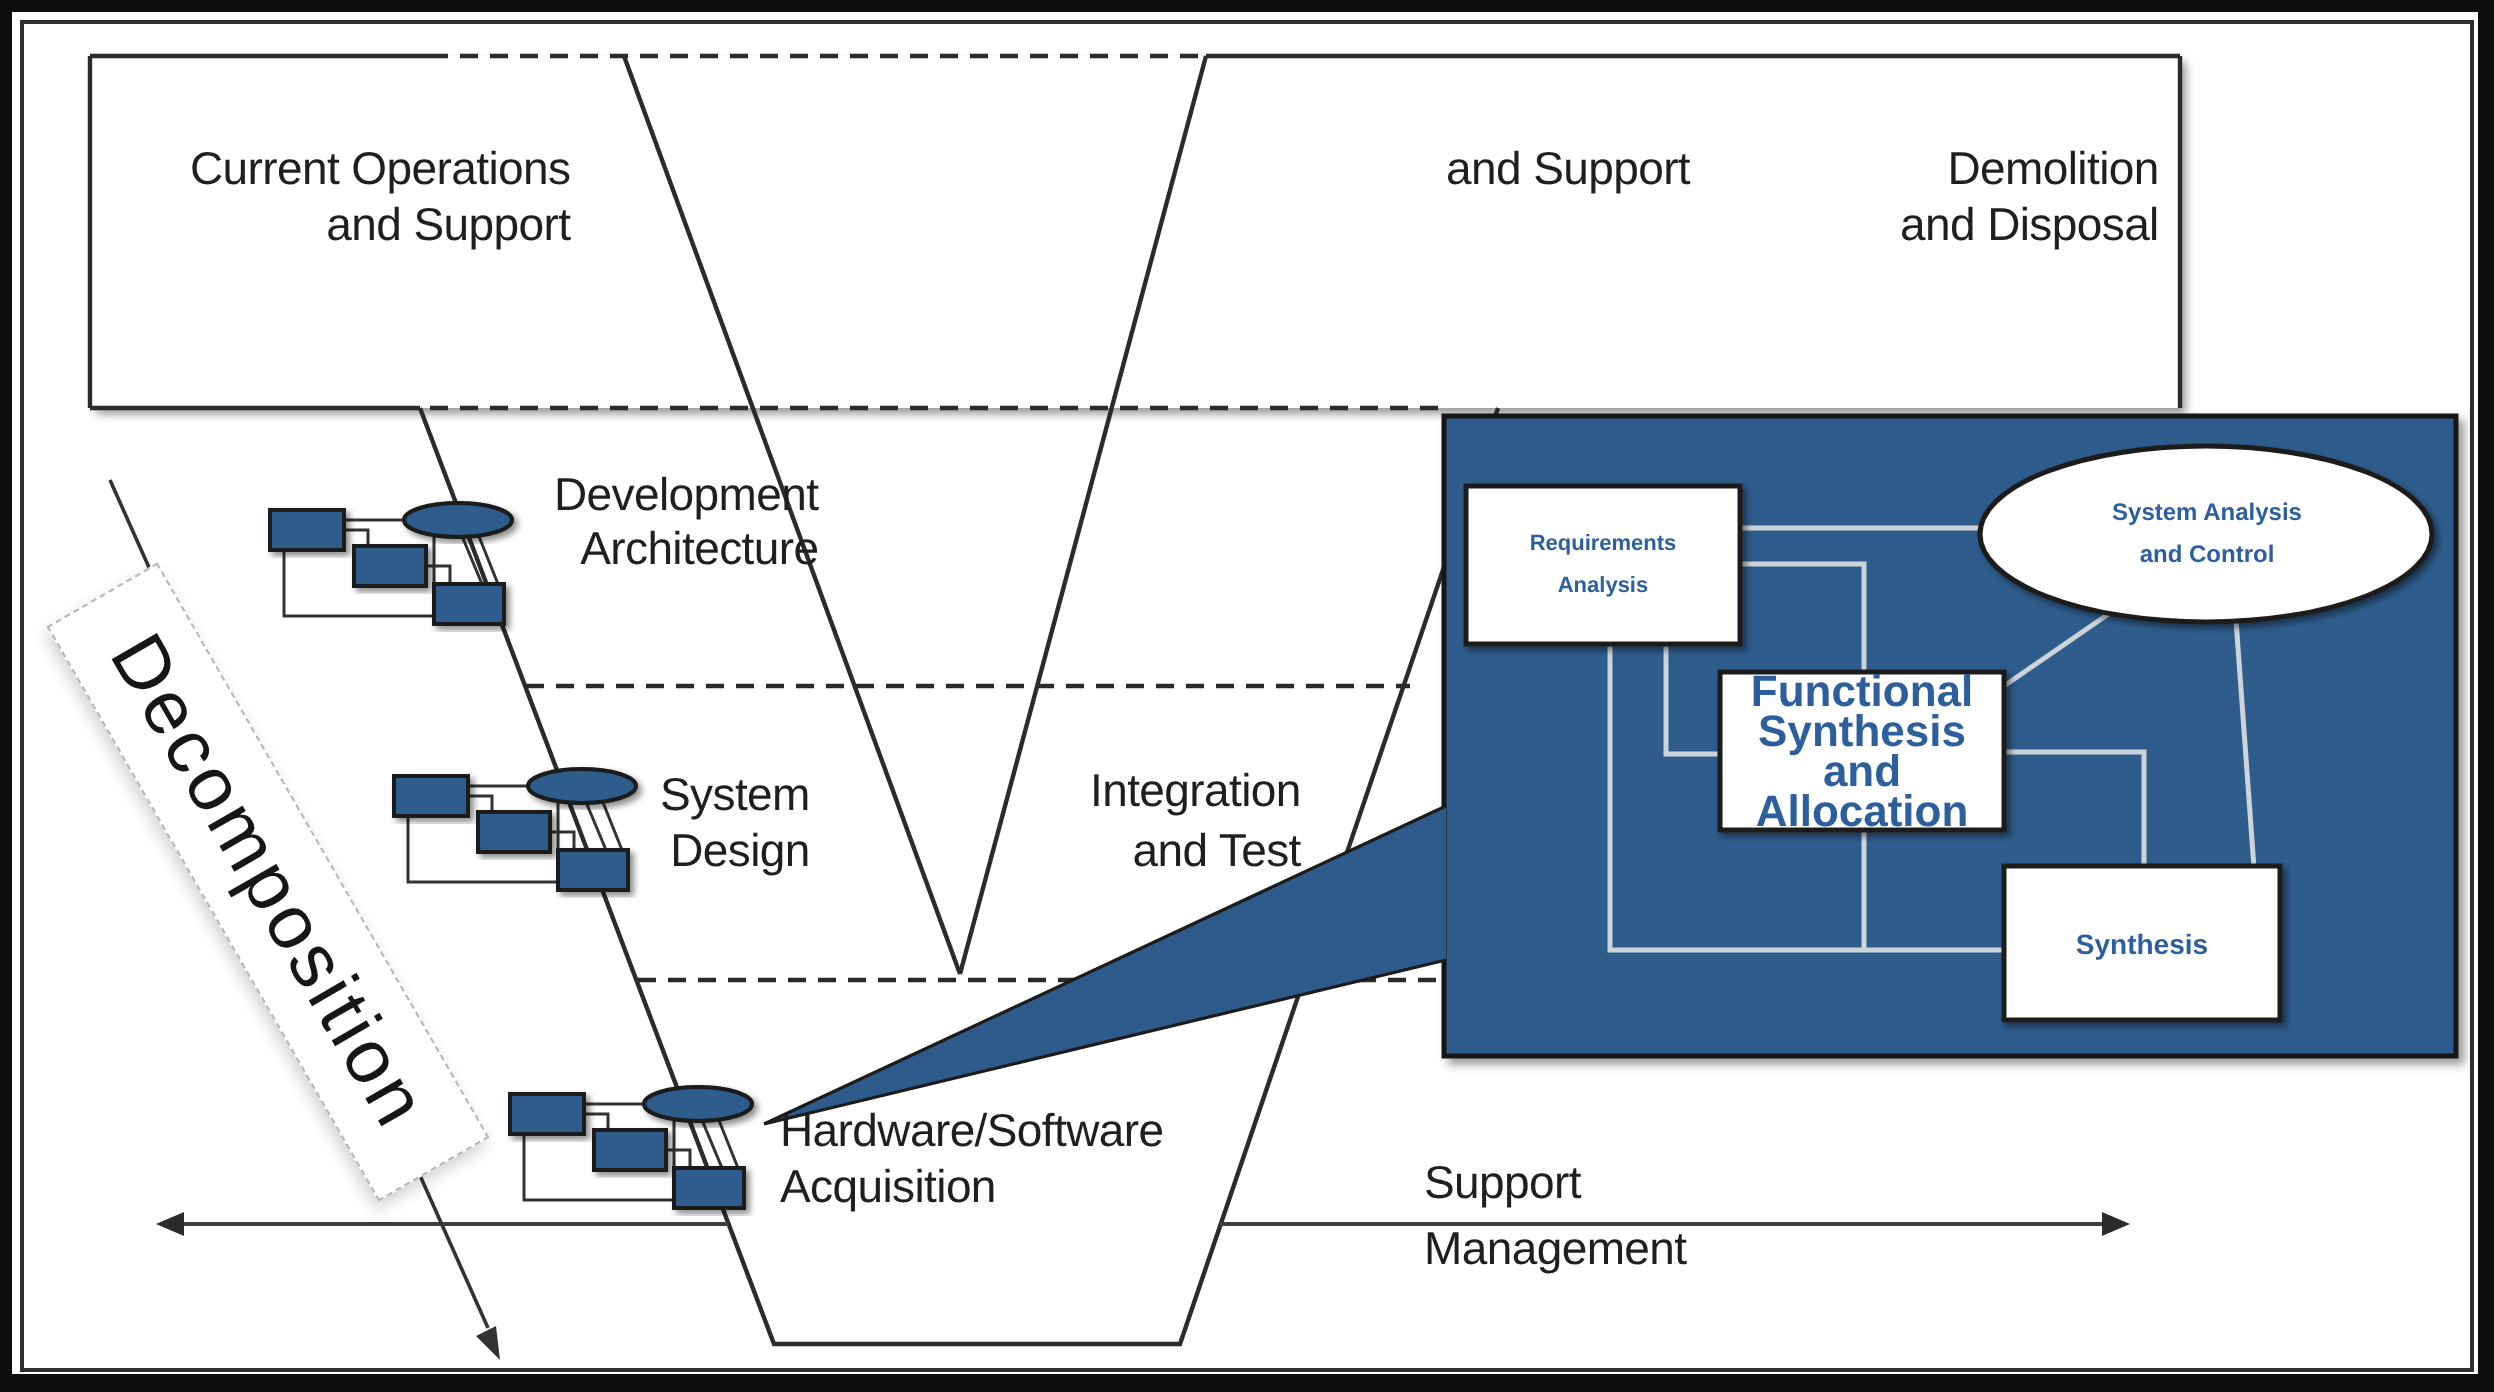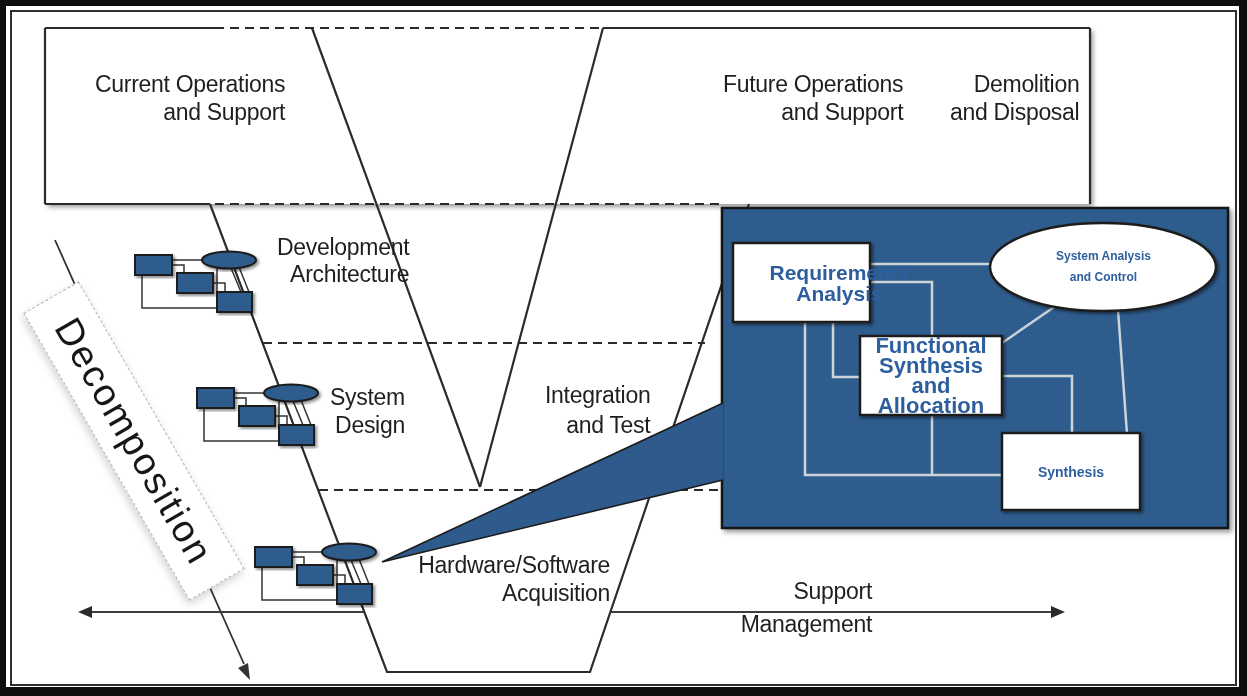--- a/index.html
+++ b/index.html
@@ -6,30 +6,30 @@
   .stage{position:relative;width:1247px;height:696px;background:#ffffff;overflow:hidden;
          font-family:"Liberation Sans",sans-serif;}
   .frame-outer{position:absolute;inset:0;border-style:solid;border-color:#0e0e0e;
                border-width:6px 8px 9px 6px;pointer-events:none;z-index:40;}
   .frame-inner{position:absolute;inset:10px;border:2px solid #2f2f2f;pointer-events:none;z-index:40;}
   svg.shapes{position:absolute;left:0;top:0;z-index:1;}
   .lbl{position:absolute;color:#1f1f1f;font-size:23px;line-height:28px;letter-spacing:-0.3px;
        white-space:nowrap;z-index:10;text-align:right;}
   .lbl .ln{display:block;}
   .indent{padding-left:18px;}
-  .center{text-align:right;}
+  .center{text-align:left;}
   .decomp-band{position:absolute;left:-32px;top:409px;width:330px;height:62px;
                background:#ffffff;border:1px dashed #b5b5b5;box-shadow:3px 3px 8px rgba(0,0,0,.18);
                transform:rotate(60deg);display:flex;align-items:center;justify-content:center;
                z-index:5;}
   .decomp-band span{font-size:38px;letter-spacing:2px;color:#161616;}
   .panel-txt{position:absolute;display:flex;align-items:center;justify-content:center;
              text-align:center;font-weight:bold;color:#2d5f9f;z-index:12;}
   .panel-txt .ln{display:block;}
-  .ra-txt{left:733px;top:243px;width:137px;height:79px;font-size:21px;line-height:21px;padding-left:38px;}
+  .ra-txt{left:733px;top:243px;width:137px;height:79px;font-size:11px;line-height:21px;}
   .faa-txt{left:860px;top:336px;width:142px;height:79px;font-size:22px;line-height:20px;}
   .syn-txt{left:1002px;top:433px;width:138px;height:77px;font-size:14px;}
   .sac-txt{left:993px;top:225px;width:221px;height:84px;font-size:12px;line-height:21px;}
 </style>
 </head>
 <body>
 
 <div class="stage">
 
   <svg class="shapes" width="1247" height="696" viewBox="0 0 1247 696">
@@ -110,21 +110,20 @@
 
   <div class="decomp-band">
     <span>Decomposition</span>
   </div>
 
   <div class="lbl" style="left:95px;top:70px;">
     <span class="ln">Current Operations</span>
     <span class="ln">and Support</span>
   </div>
   <div class="lbl" style="left:723px;top:70px;">
-    <span class="ln">Future Operations</span>
     <span class="ln">and Support</span>
   </div>
   <div class="lbl" style="left:950px;top:70px;">
     <span class="ln">Demolition</span>
     <span class="ln">and Disposal</span>
   </div>
 
   <div class="lbl" style="left:259px;top:234px;line-height:27px;">
     <span class="ln indent">Development</span>
     <span class="ln">Architecture</span>

